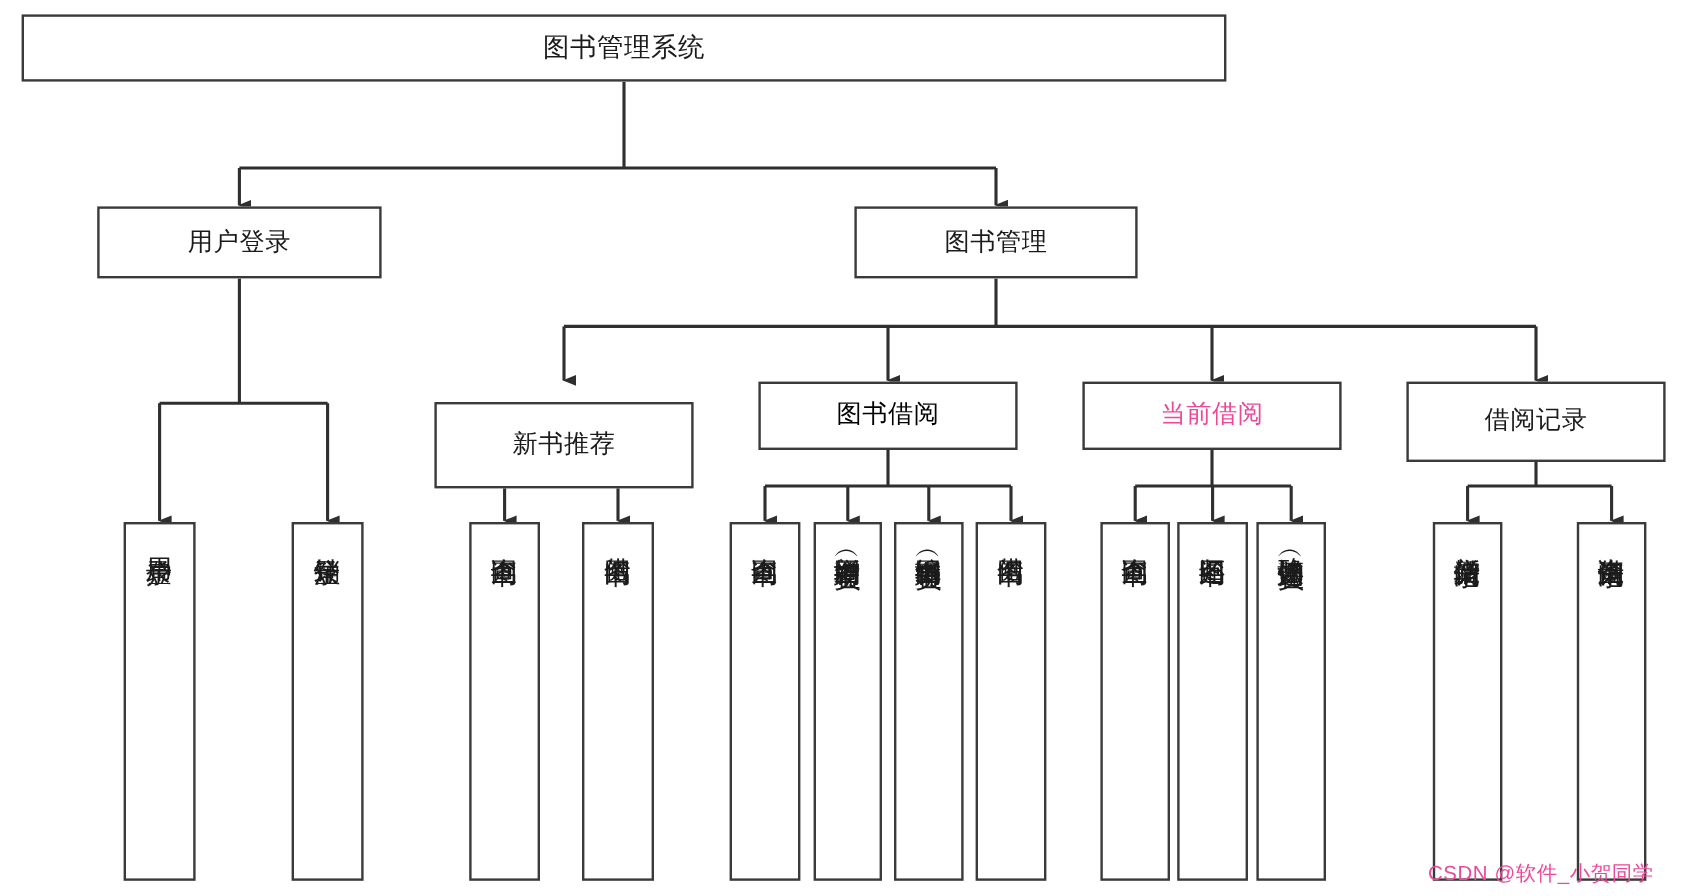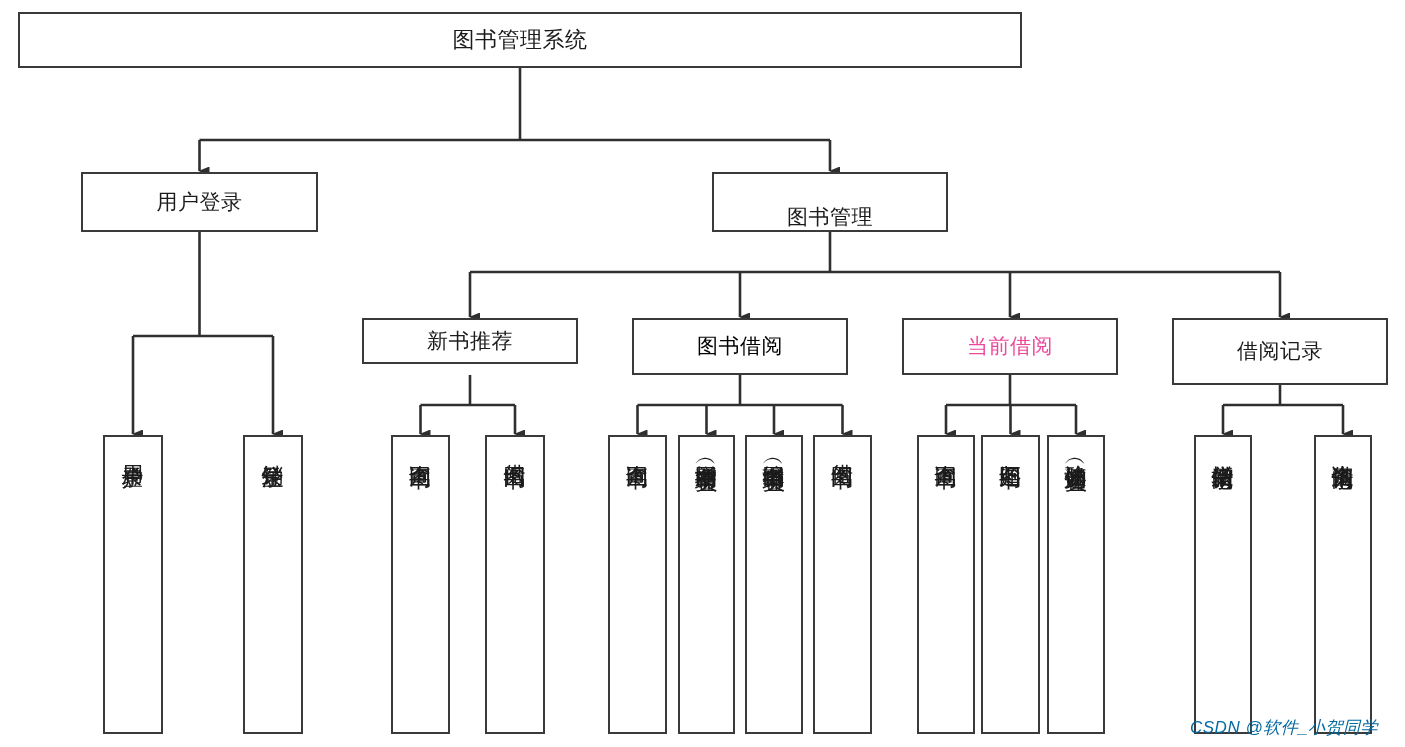--- a/index.html
+++ b/index.html
@@ -59,25 +59,24 @@
     writing-mode: vertical-rl;
     text-orientation: upright;
     font-size: 22px;
     line-height: 1.05;
     letter-spacing: 1px;
     white-space: nowrap;
   }
   .watermark {
     position: absolute;
     font-size: 17px;
-    color: #0369a1;
+    color: #ec4899;
     letter-spacing: 0.5px;
     white-space: nowrap;
     user-select: none;
-    font-style: italic;
   }
 </style>
 </head>
 <body>
 
 <div id="canvas">
 
   <svg id="wires" viewBox="0 0 1405 747" xmlns="http://www.w3.org/2000/svg">
     <defs>
       <marker id="arrowhead" markerWidth="9" markerHeight="11" refX="4.5" refY="10" orient="auto" markerUnits="userSpaceOnUse">
@@ -121,24 +120,24 @@
       </g>
   </svg>
 
   <div id="node-layer">
       <div class="node horiz root" style="left: 18px; top: 12px; width: 1004px; height: 56px; border-color: rgb(58, 58, 58); background: rgb(255, 255, 255); color: rgb(27, 27, 27);">
         <span class="label">图书管理系统</span>
       </div>
       <div class="node horiz" style="left: 81px; top: 172px; width: 237px; height: 60px; border-color: rgb(58, 58, 58); background: rgb(255, 255, 255); color: rgb(27, 27, 27);">
         <span class="label">用户登录</span>
       </div>
-      <div class="node horiz" style="left: 712px; top: 172px; width: 236px; height: 60px; border-color: rgb(58, 58, 58); background: rgb(255, 255, 255); color: rgb(27, 27, 27); align-items: flex-end;">
+      <div class="node horiz" style="left: 712px; top: 172px; width: 236px; height: 60px; border-color: rgb(58, 58, 58); background: rgb(255, 255, 255); color: rgb(27, 27, 27);">
         <span class="label">图书管理</span>
       </div>
-      <div class="node horiz" style="left: 362px; top: 318px; width: 216px; height: 46px; border-color: rgb(58, 58, 58); background: rgb(255, 255, 255); color: rgb(27, 27, 27);">
+      <div class="node horiz" style="left: 362px; top: 335px; width: 216px; height: 72px; border-color: rgb(58, 58, 58); background: rgb(255, 255, 255); color: rgb(27, 27, 27);">
         <span class="label">新书推荐</span>
       </div>
       <div class="node horiz" style="left: 632px; top: 318px; width: 216px; height: 57px; border-color: rgb(58, 58, 58); background: rgb(255, 255, 255); color: #000000;">
         <span class="label">图书借阅</span>
       </div>
       <div class="node horiz" style="left: 902px; top: 318px; width: 216px; height: 57px; border-color: rgb(58, 58, 58); background: rgb(255, 255, 255); color: #ec4899;">
         <span class="label">当前借阅</span>
       </div>
       <div class="node horiz" style="left: 1172px; top: 318px; width: 216px; height: 67px; border-color: rgb(58, 58, 58); background: rgb(255, 255, 255); color: rgb(27, 27, 27);">
         <span class="label">借阅记录</span>

